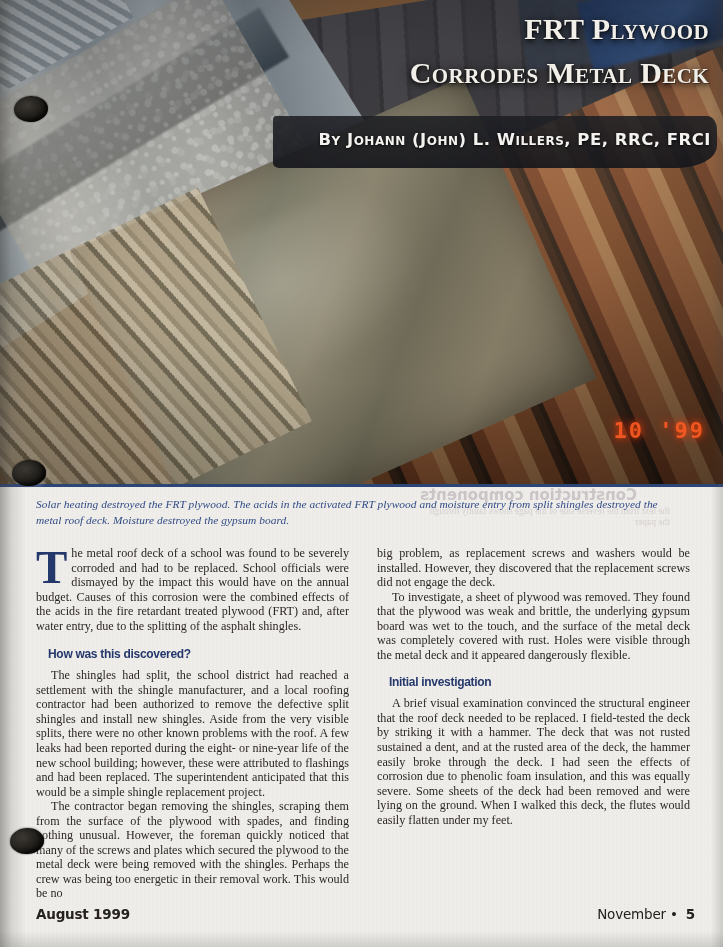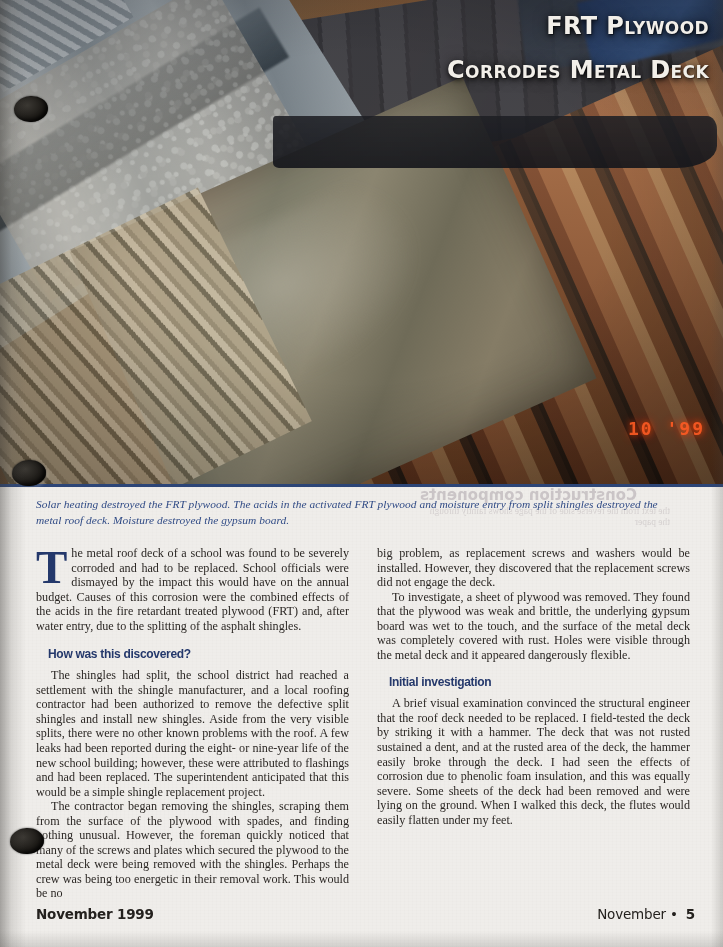--- a/index.html
+++ b/index.html
@@ -220,21 +220,21 @@
     background: linear-gradient(175deg, rgba(40,44,60,0.18), rgba(0,0,0,0) 35%);
   }
 
   
   .date-stamp {
     position: absolute;
     right: 18px;
     top: 418px;
     z-index: 9;
     font-family: "DejaVu Sans Mono", monospace;
-    font-size: 18px;
+    font-size: 22px;
     font-weight: bold;
     letter-spacing: 2px;
     color: #ff5a22;
     text-shadow: 0 0 6px rgba(255,70,0,0.85), 0 0 12px rgba(255,40,0,0.5);
     opacity: 0.92;
     text-align: center;
   }
 
   
   .headline {
@@ -247,26 +247,27 @@
     font-weight: bold;
     color: #f2efe9;
     line-height: 1.0;
     text-shadow:
       0 2px 5px rgba(0,0,0,0.80),
       0 0 14px rgba(0,0,0,0.55),
       1px 1px 0 rgba(0,0,0,0.35);
   }
   .headline-line {
     display: block;
-    font-size: 24px;
+    font-size: 30px;
     font-variant: small-caps;
     letter-spacing: 0.4px;
     white-space: nowrap;
-  }
-  .headline-line.l2 { margin-top: 20px; }
+    font-family: Liberation Serif, serif;
+  }
+  .headline-line.l2 { margin-top: 14px; }
 
   .byline-banner {
     position: absolute;
     right: 6px;
     top: 116px;
     z-index: 10;
     width: 444px;
     height: 52px;
     background: linear-gradient(180deg, rgba(30,31,36,0.88), rgba(22,23,28,0.92));
     border-radius: 3px 10px 40px 6px / 4px 14px 22px 5px;
@@ -450,20 +451,21 @@
   </div>
 
   <div class="date-stamp">10 '99</div>
 
   <div class="headline">
     <span class="headline-line l1">FRT Plywood</span>
     <span class="headline-line l2">Corrodes Metal Deck</span>
   </div>
 
   <div class="byline-banner"></div>
+  <div class="byline">By Johann (John) L. Willers, PE, RRC, FRCI</div>
 
   <div class="rule-under-photo"></div>
 
   <div class="bleed bleed-head">Construction components</div>
   <div class="bleed bleed-body">the text from the reverse side of the page shows faintly through the paper</div>
 
   <div class="caption">Solar heating destroyed the FRT plywood. The acids in the activated FRT plywood and moisture entry from split shingles destroyed the metal roof deck. Moisture destroyed the gypsum board.</div>
 
   <div class="columns">
 
@@ -478,21 +480,21 @@
 
     <div class="col">
       <p class="first">big problem, as replacement screws and washers would be installed. However, they discovered that the replacement screws did not engage the deck.</p>
       <p>To investigate, a sheet of plywood was removed. They found that the plywood was weak and brittle, the underlying gypsum board was wet to the touch, and the surface of the metal deck was completely covered with rust. Holes were visible through the metal deck and it appeared dangerously flexible.</p>
       <h2 class="section tight">Initial investigation</h2>
       <p>A brief visual examination convinced the structural engineer that the roof deck needed to be replaced. I field-tested the deck by striking it with a hammer. The deck that was not rusted sustained a dent, and at the rusted area of the deck, the hammer easily broke through the deck. I had seen the effects of corrosion due to phenolic foam insulation, and this was equally severe. Some sheets of the deck had been removed and were lying on the ground. When I walked this deck, the flutes would easily flatten under my feet.</p>
     </div>
 
   </div>
 
-  <div class="footer-left">November 1999</div>
+  <div class="footer-left">August 1999</div>
   <div class="footer-right">
     <span>November</span>
     <span>•</span>
     <span class="pageno">5</span>
   </div>
 
   <div class="paper-grain"></div>
   <div class="scan-edge-left"></div>
   <div class="scan-edge-right"></div>
   <div class="scan-edge-bottom"></div>

